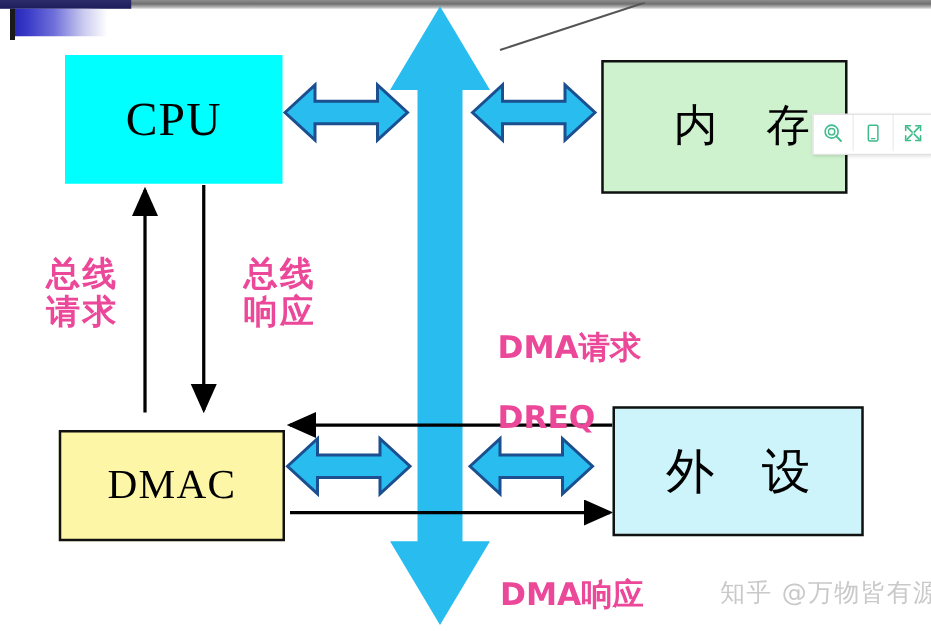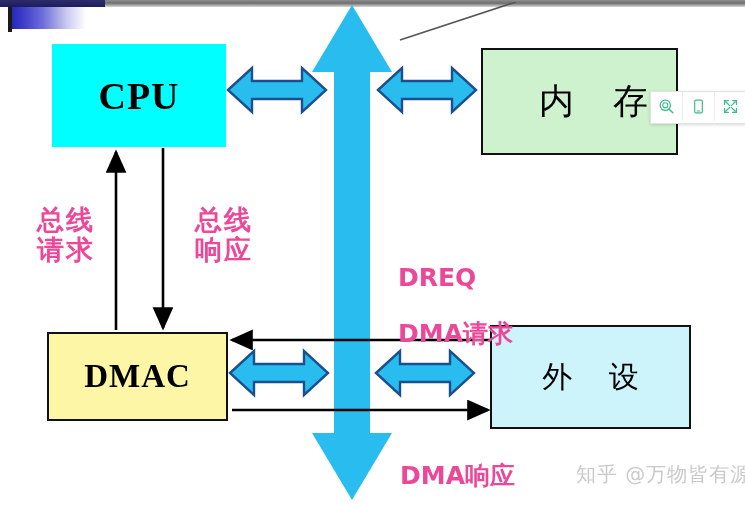--- a/index.html
+++ b/index.html
@@ -12,36 +12,36 @@
   .topbar-left{position:absolute;left:0;top:0;width:105px;height:7px;
           background:linear-gradient(to bottom,#2c2c6c 0%,#1d1d5c 100%);}
   .blue-blob{position:absolute;left:8px;top:7px;width:78px;height:22px;
           background:linear-gradient(to right,#2222b4 0%,#3a3ac8 18%,#6f6fda 45%,#c9c9ef 75%,rgba(255,255,255,0) 100%);}
   .blue-tick{position:absolute;left:8px;top:7px;width:4px;height:25px;background:#1a1a1a;}
   .diag-line{position:absolute;left:398px;top:2px;width:120px;height:40px;}
 
   
   .box{position:absolute;border:2px solid #111;box-sizing:border-box;
        display:flex;align-items:center;justify-content:center;}
-  .box span{font-weight:bold;color:#000;line-height:1;}
+  .box span{font-weight:normal;color:#000;line-height:1;}
 
   #cpu-box{left:53px;top:45px;width:172px;height:101px;background:#00ffff;border:none;
            box-shadow:0 0 0 1px #00ffff;}
   #cpu-box span{font-size:38px;letter-spacing:1px;font-family:"Liberation Serif",serif;}
 
   #mem-box{left:481px;top:48px;width:197px;height:107px;background:#cdf2cd;padding-left:28px;}
   #mem-box span{font-size:35px;letter-spacing:14px;text-indent:14px;
                 font-family:"DejaVu Sans",sans-serif;font-weight:normal;}
 
-  #dmac-box{left:47px;top:332px;width:181px;height:89px;background:#fdf6a6;}
+  #dmac-box{left:47px;top:344px;width:181px;height:89px;background:#fdf6a6;}
   #dmac-box span{font-size:33px;letter-spacing:1px;font-family:"Liberation Serif",serif;}
 
   #periph-box{left:490px;top:325px;width:201px;height:104px;background:#cdf4fb;}
-  #periph-box span{font-size:30px;letter-spacing:14px;text-indent:14px;
-                   font-family:Liberation Sans, sans-serif;font-weight:normal;}
+  #periph-box span{font-size:39px;letter-spacing:14px;text-indent:14px;
+                   font-family:Liberation Serif, serif;font-weight:normal;}
 
   
   #arrows{position:absolute;left:0;top:0;width:745px;height:505px;}
 
   
   .rlabel{position:absolute;color:#ec4899;font-weight:bold;
           font-family:"DejaVu Sans",sans-serif;line-height:1.12;white-space:pre-line;}
   #lbl-bus-req{left:20px;top:205px;width:92px;text-align:center;font-size:27px;letter-spacing:2px;}
   #lbl-bus-resp{left:178px;top:205px;width:92px;text-align:center;font-size:27px;letter-spacing:2px;}
   #lbl-dreq{left:398px;top:236px;font-size:25px;letter-spacing:0px;}
@@ -133,22 +133,22 @@
   <div class="box" id="periph-box">
     <span>外 设</span>
   </div>
 
   <div class="rlabel" id="lbl-bus-req">总线
 请求</div>
   <div class="rlabel" id="lbl-bus-resp">总线
 响应</div>
 
   <div class="rlabel" id="lbl-dreq">
+    <span class="l2">DMA请求</span>
     <span class="l2">DREQ</span>
-    <span class="l2">DMA请求</span>
   </div>
 
   <div class="rlabel" id="lbl-dack">
     <span class="l2">DMA响应</span>
     
   </div>
 
   <div id="toolbar">
     <div class="tb-btn">
       <span>

